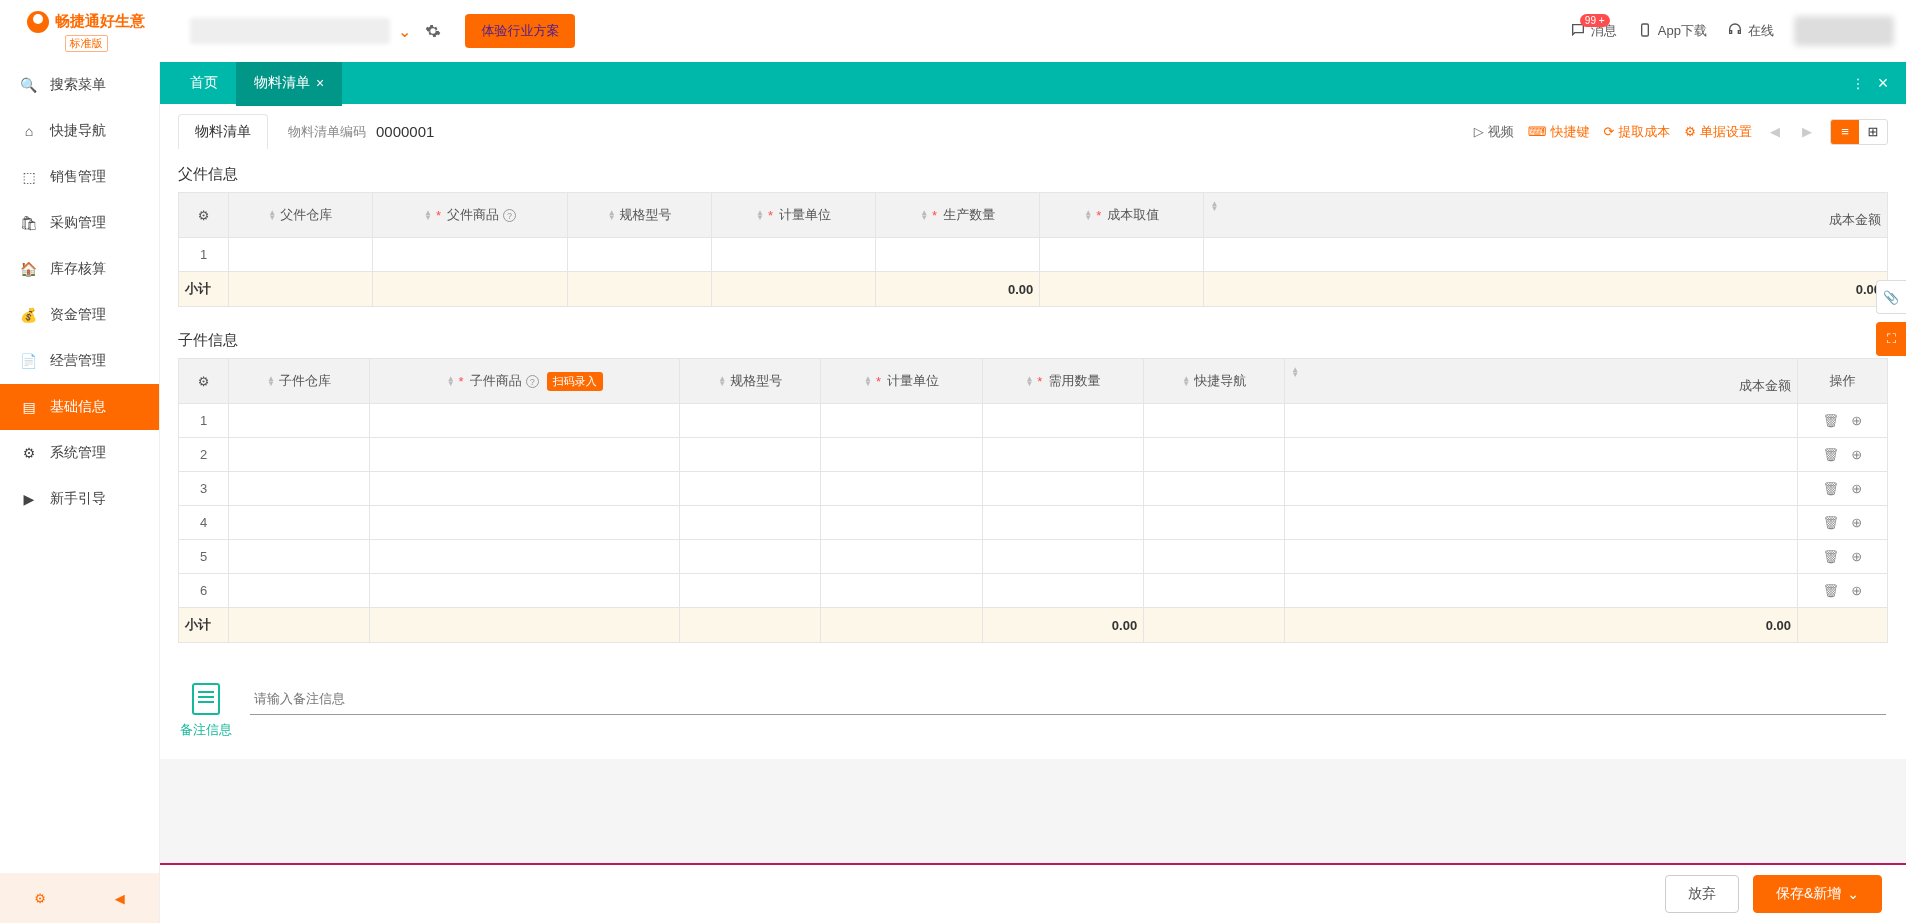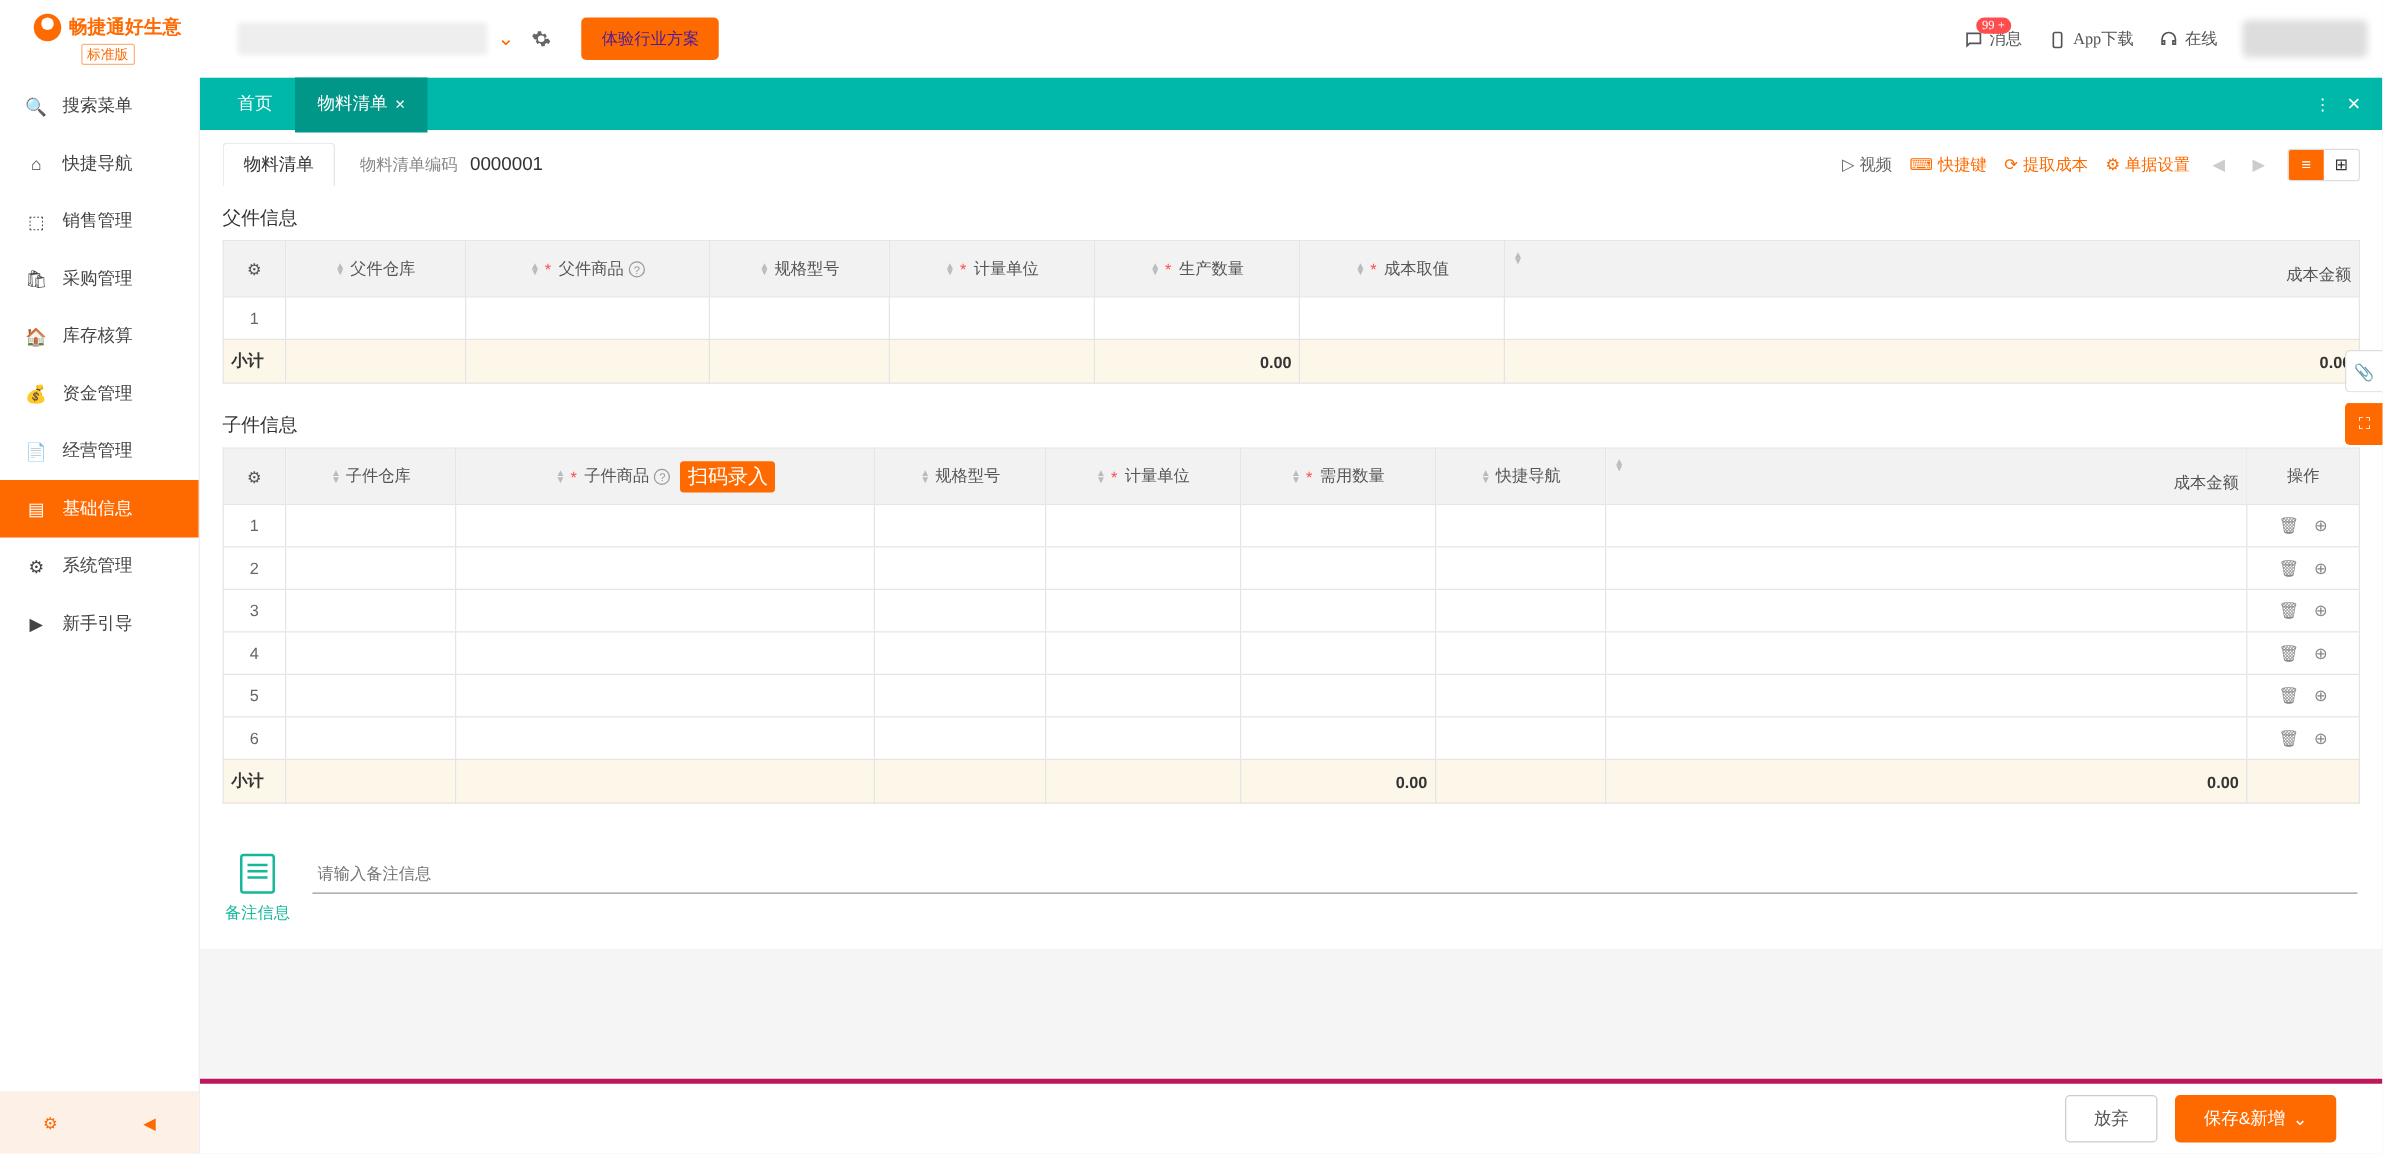--- a/index.html
+++ b/index.html
@@ -12,21 +12,21 @@
 .logo-glyph { width: 22px; height: 22px; background: #ff6a00; border-radius: 50%; position: relative; }
 .logo-glyph::before { content: ""; position: absolute; width: 10px; height: 10px; background: #fff; border-radius: 50%; top: 3px; left: 6px; }
 .logo-text { color: #ff6a00; font-weight: bold; font-size: 15px; }
 .logo-sub { color: #ff6a00; font-size: 11px; border: 1px solid #ffb27f; padding: 0 4px; border-radius: 2px; margin-top: 2px; }
 .company-select { margin-left: 30px; display: flex; align-items: center; gap: 8px; }
 .company-blur { width: 200px; height: 26px; background: #eee; filter: blur(2px); border-radius: 3px; }
 .chevron { color: #ff6a00; font-size: 16px; cursor: pointer; }
 .gear-btn { width: 24px; height: 24px; display: flex; align-items: center; justify-content: center; color: #666; cursor: pointer; margin-left: 10px; }
 .cta-btn { background: #ff6a00; color: #4c1d95; padding: 8px 16px; border-radius: 4px; margin-left: 20px; cursor: pointer; font-size: 13px; }
 .top-right { margin-left: auto; display: flex; align-items: center; gap: 20px; }
-.tr-item { display: flex; align-items: flex-end; gap: 5px; color: #555; cursor: pointer; position: relative; font-family: Liberation Serif, serif; }
+.tr-item { display: flex; align-items: flex-start; gap: 5px; color: #555; cursor: pointer; position: relative; }
 .badge { position: absolute; top: -8px; left: 10px; background: #ff4d4f; color: #fff; font-size: 10px; padding: 1px 5px; border-radius: 8px; }
 .avatar-blur { width: 100px; height: 30px; background: #ddd; filter: blur(3px); border-radius: 4px; }
 
 
 .layout { display: flex; height: calc(100vh - 62px); }
 
 
 .sidebar { width: 160px; background: #fff; display: flex; flex-direction: column; border-right: 1px solid #eee; }
 .side-items { flex: 1; overflow: auto; }
 .side-item { display: flex; align-items: center; gap: 12px; padding: 14px 20px; color: #444; cursor: pointer; font-size: 14px; }
@@ -70,33 +70,33 @@
 table { width: 100%; border-collapse: collapse; }
 th, td { border: 1px solid #e5e5e5; padding: 8px 6px; font-size: 13px; }
 th { background: #f2f2f2; font-weight: normal; color: #555; text-align: center; position: relative; }
 .th-inner { display: flex; align-items: center; justify-content: center; gap: 4px; }
 .sort { display: flex; flex-direction: column; line-height: 5px; font-size: 8px; color: #bbb; }
 .req { color: #ff4d4f; margin-right: 2px; }
 .help { display: inline-block; width: 13px; height: 13px; border: 1px solid #999; border-radius: 50%; font-size: 9px; line-height: 12px; text-align: center; color: #999; }
 td.rownum { text-align: center; color: #666; background: #fff; width: 50px; }
 td.cell { background: #fff; height: 34px; }
 tr.subtotal td { background: #fdf7ea; font-weight: bold; }
-.scan-badge { background: #ff6a00; color: #fff; font-size: 16px; padding: 2px 6px; border-radius: 3px; margin-left: 4px; }
+.scan-badge { background: #ff6a00; color: #fff; font-size: 11px; padding: 2px 6px; border-radius: 3px; margin-left: 4px; }
 .op-icons { display: flex; justify-content: center; gap: 12px; color: #888; }
 .op-icons span { cursor: pointer; }
 
 
 .remark-row { display: flex; padding: 20px; gap: 18px; align-items: flex-start; background: #fff; margin-top: 12px; }
 .remark-label { display: flex; flex-direction: column; align-items: center; gap: 6px; color: #16b89b; }
 .remark-icon { width: 28px; height: 32px; border: 2px solid #16b89b; border-radius: 3px; position: relative; }
 .remark-icon::before { content: ""; position: absolute; top: 6px; left: 4px; right: 4px; height: 2px; background: #16b89b; box-shadow: 0 5px 0 #16b89b, 0 10px 0 #16b89b; }
 .remark-input { flex: 1; border: none; border-bottom: 1px solid #999; padding: 8px 4px; font-size: 13px; outline: none; }
 
 
-.footer { height: 60px; background: #fff; border-top: 4px solid #be185d; display: flex; align-items: center; justify-content: flex-end; padding: 0 37px; gap: 14px; }
+.footer { height: 60px; background: #fff; border-top: 2px solid #be185d; display: flex; align-items: center; justify-content: flex-end; padding: 0 24px; gap: 14px; }
 .btn { padding: 9px 22px; border-radius: 4px; font-size: 14px; cursor: pointer; display: flex; align-items: center; gap: 6px; }
 .btn-default { background: #fff; border: 1px solid #ccc; color: #555; }
 .btn-primary { background: #ff6a00; border: 1px solid #ff6a00; color: #fff; }
 
 
 .float-right { position: fixed; right: 0; top: 280px; display: flex; flex-direction: column; gap: 8px; }
 .float-item { width: 30px; height: 34px; background: #fff; border: 1px solid #ddd; border-right: none; border-radius: 4px 0 0 4px; display: flex; align-items: center; justify-content: center; color: #888; cursor: pointer; }
 .float-item.orange { background: #ff6a00; color: #fff; border-color: #ff6a00; }
 
 svg { width: 16px; height: 16px; }

